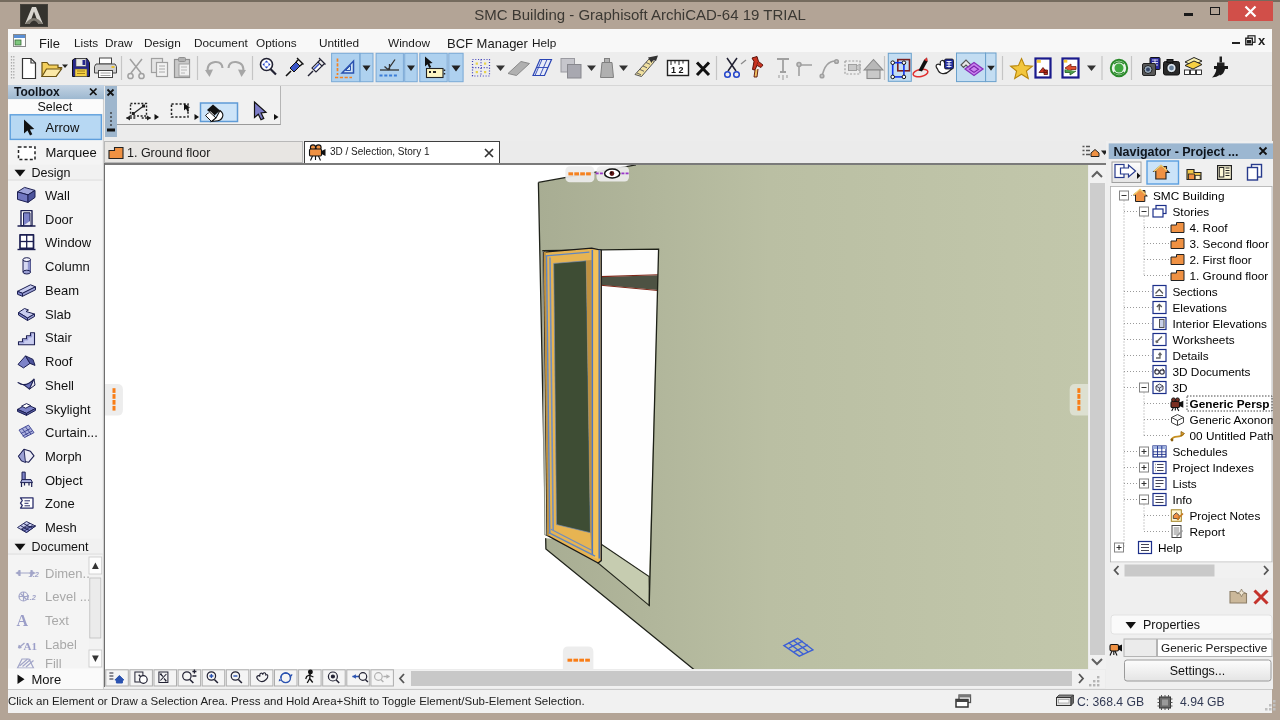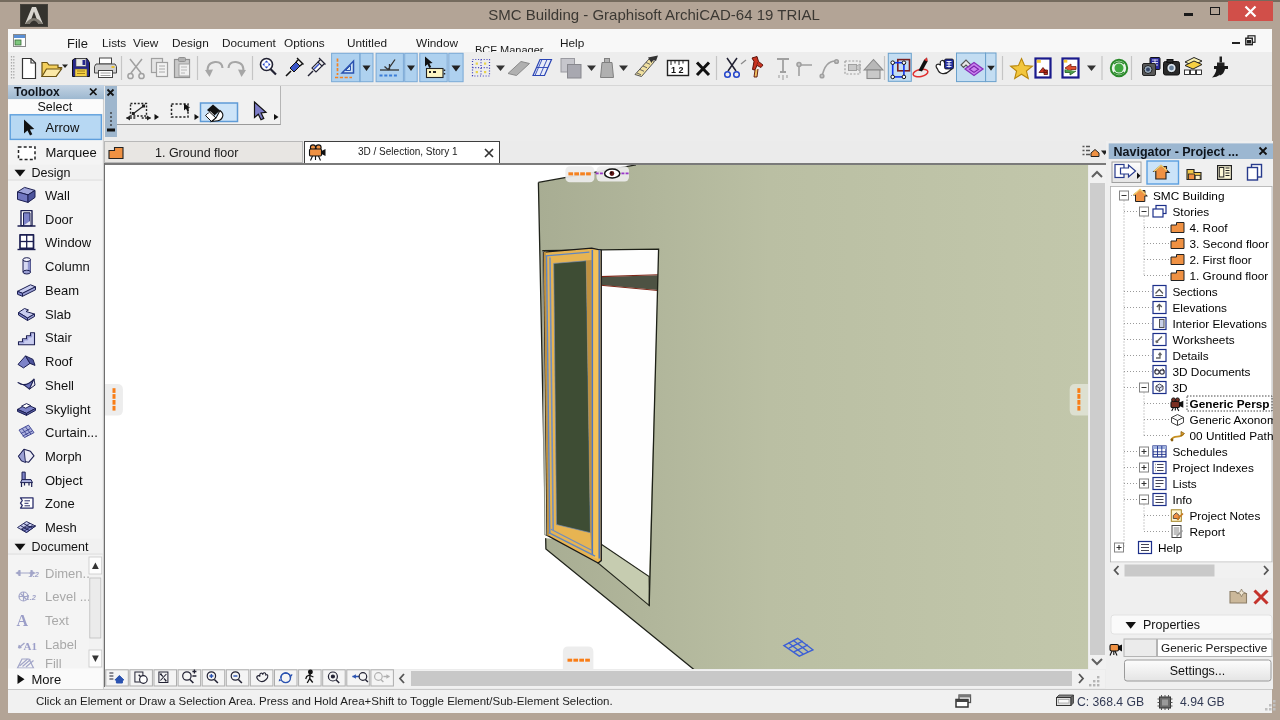--- a/index.html
+++ b/index.html
@@ -1,18 +1,18 @@
 <!DOCTYPE html>
 <html><head>
 <meta charset="utf-8">
 <style>
 html,body{margin:0;padding:0;}
 body{width:1280px;height:720px;position:relative;overflow:hidden;background:#ececec;font-family:"Liberation Sans",sans-serif;}
 .abs{position:absolute;}
-.txt{position:absolute;white-space:nowrap;color:#1a1a1a;padding-left:28px;}
+.txt{position:absolute;white-space:nowrap;color:#1a1a1a;}
 </style>
 </head>
 <body>
 
 <div class="abs" style="left:0;top:0;width:1280px;height:29px;background:#b3a496"></div>
 <div class="abs" style="left:0;top:0;width:1280px;height:2px;background:#756b5e"></div>
 <div class="abs" style="left:0;top:29px;width:8px;height:691px;background:#b3a496"></div>
 <div class="abs" style="left:1272px;top:29px;width:8px;height:691px;background:#b3a496"></div>
 <div class="abs" style="left:0;top:712px;width:1280px;height:8px;background:#b3a496"></div>
 
@@ -31,27 +31,27 @@
 </svg>
 
 <div class="abs" style="left:8px;top:29px;width:1264px;height:23px;background:#f8f8f8"></div>
 <svg class="abs" style="left:13px;top:34px" width="13" height="13" viewBox="0 0 13 13">
  <rect x="0.5" y="0.5" width="12" height="12" fill="#fff" stroke="#888"></rect>
  <rect x="1" y="1" width="11" height="3" fill="#5a8fd4"></rect>
  <rect x="2" y="6" width="6" height="5" fill="#7ec87e" stroke="#3a6a3a" stroke-width="0.8"></rect>
 </svg>
 <div class="txt" style="left:39px;top:36px;font-size:13px">File</div>
 <div class="txt" style="left:74px;top:36px;font-size:11.8px">Lists</div>
-<div class="txt" style="left:105px;top:36px;font-size:11.8px">View</div>
+<div class="txt" style="left:105px;top:36px;font-size:11.8px">Draw</div>
 <div class="txt" style="left:144px;top:36px;font-size:11.8px">Design</div>
 <div class="txt" style="left:194px;top:36px;font-size:11.8px">Document</div>
 <div class="txt" style="left:256px;top:36px;font-size:11.8px">Options</div>
 <div class="txt" style="left:319px;top:36px;font-size:11.8px">Untitled</div>
 <div class="txt" style="left:388px;top:36px;font-size:11.8px">Window</div>
-<div class="txt" style="left:447px;top:44px;font-size:11px">BCF Manager</div>
+<div class="txt" style="left:447px;top:36px;font-size:13px">BCF Manager</div>
 <div class="txt" style="left:532px;top:36px;font-size:11.8px">Help</div>
 <div class="abs" style="left:1232px;top:41.5px;width:8px;height:2.5px;background:#222"></div>
 <svg class="abs" style="left:1245px;top:35px" width="11" height="11" viewBox="0 0 11 11">
  <rect x="3" y="0.8" width="7" height="6.5" fill="none" stroke="#222" stroke-width="1.2"></rect>
  <rect x="0.8" y="3.2" width="6.5" height="6.5" fill="#f8f8f8" stroke="#222" stroke-width="1.4"></rect>
  <rect x="2" y="5" width="4" height="3.5" fill="#222"></rect>
 </svg>
 <div class="txt" style="left:1258px;top:33px;font-size:13px;font-weight:bold;color:#222">x</div>
 
 <div class="abs" style="left:8px;top:52px;width:1264px;height:33px;background:#ededed;border-bottom:1px solid #d6d6d6"></div>

